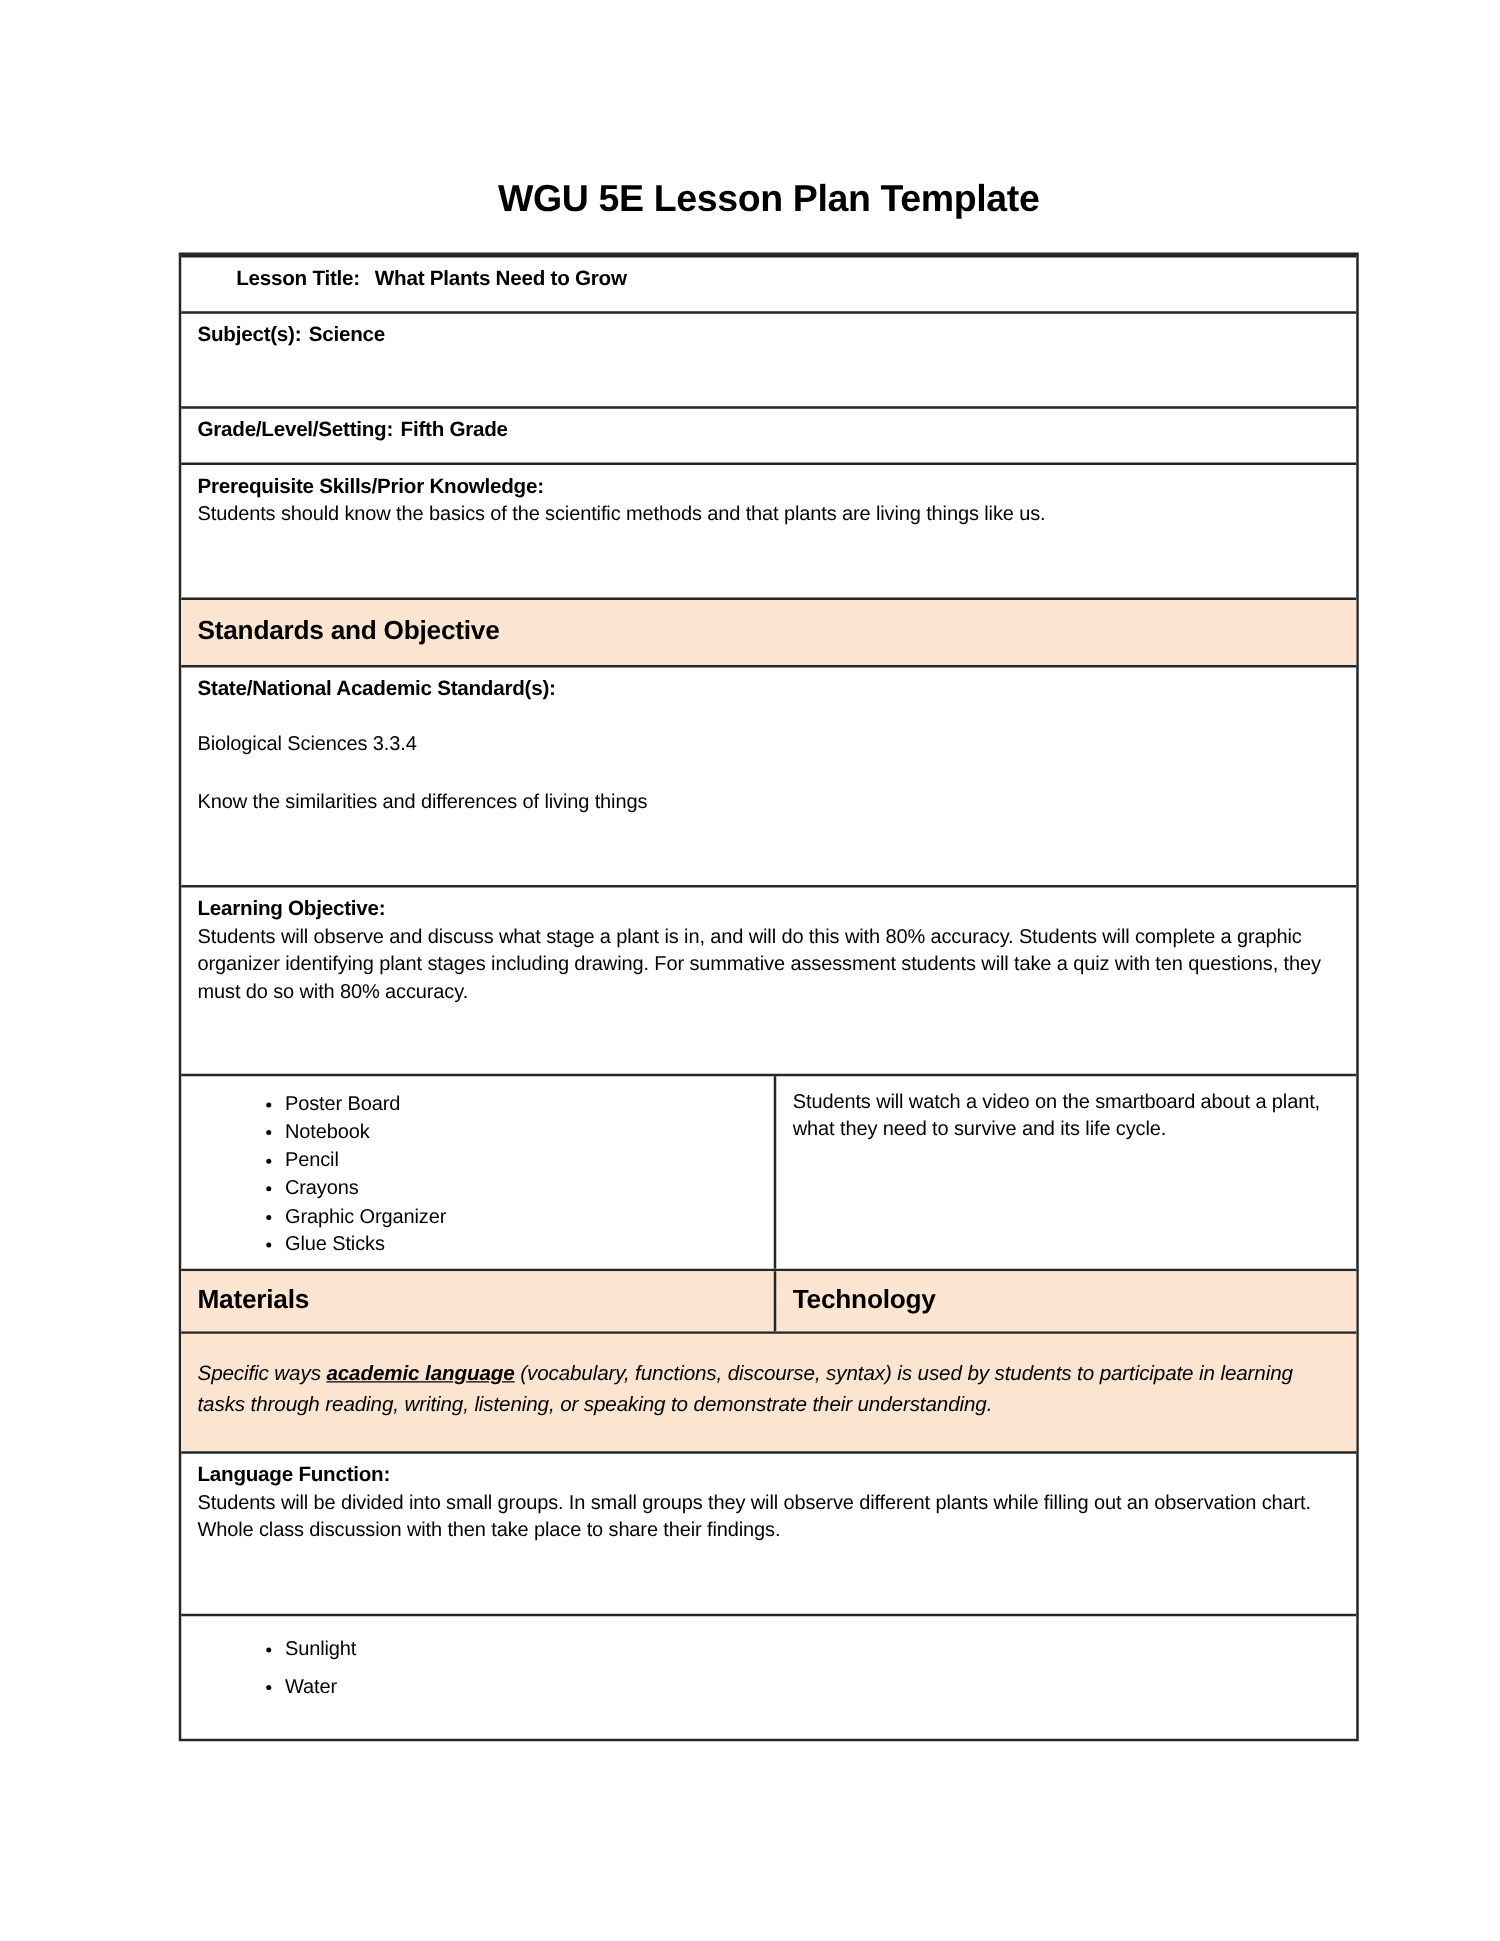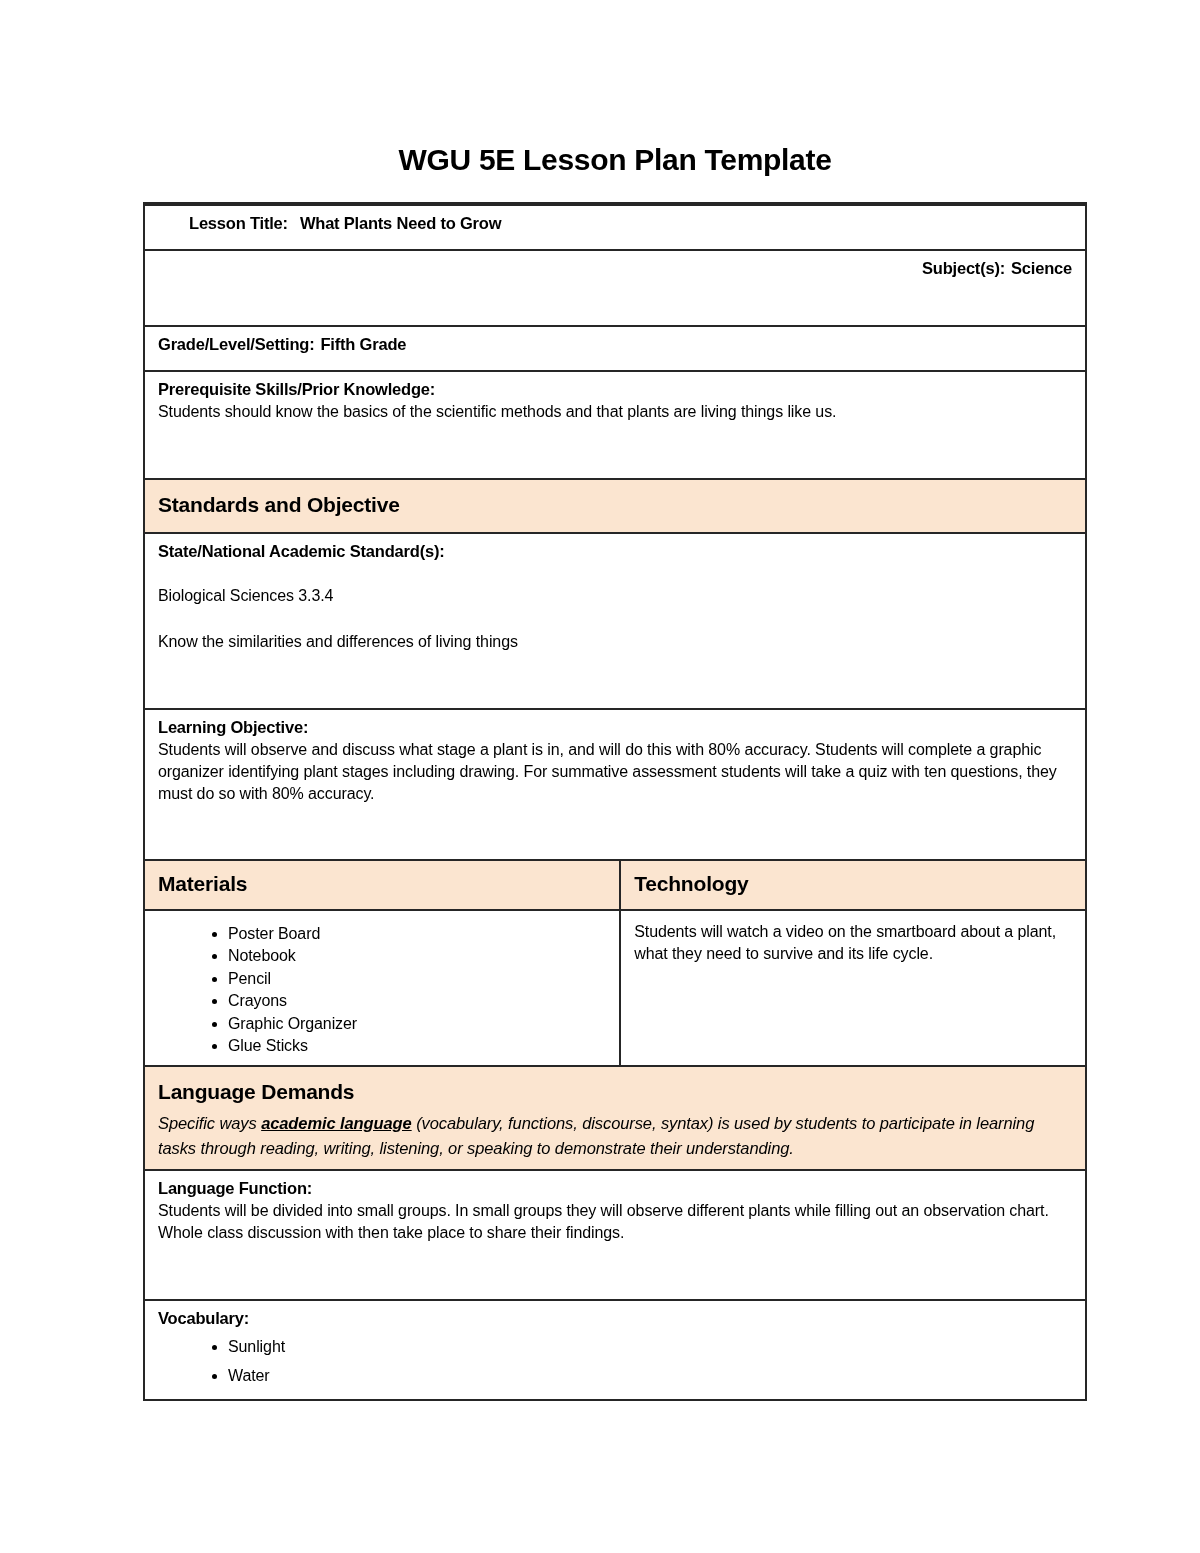--- a/index.html
+++ b/index.html
@@ -62,21 +62,21 @@
     font-style: italic;
     font-size: 16.5px; line-height: 1.5; letter-spacing: -0.1px;
     margin-top: 7px;
     font-weight: normal;
   }
   .demands-sub .bi { font-weight: bold; text-decoration: underline; }
 
   
   .h-gen-hdr   { min-height: 53px; }
   .h-lesson    { min-height: 45px; padding-left: 44px; }
-  .h-subject   { min-height: 44px; text-align: right; }
+  .h-subject   { min-height: 44px; }
   .h-grade     { min-height: 45px; margin-top: 32px; }
   .h-prereq    { min-height: 108px; }
   .h-std-hdr   { min-height: 54px; }
   .h-standard  { min-height: 176px; }
   .h-objective { min-height: 151px; }
   .h-mt-hdr    { min-height: 50px; }
   .h-mt-body   { min-height: 152px; }
   .h-ld-hdr    { min-height: 96px; }
   .h-lang-fn   { min-height: 130px; }
   .h-vocab     { min-height: 100px; }
@@ -114,53 +114,51 @@
       <div class="lbl">State/National Academic Standard(s):</div>
       <div class="body-text para-gap">Biological Sciences 3.3.4</div>
       <div class="body-text para-gap">Know the similarities and differences of living things</div>
     </div>
 
     <div class="row h-objective">
       <div class="lbl">Learning Objective:</div>
       <div class="body-text">Students will observe and discuss what stage a plant is in, and will do this with 80% accuracy. Students will complete a graphic organizer identifying plant stages including drawing. For summative assessment students will take a quiz with ten questions, they must do so with 80% accuracy.</div>
     </div>
 
-    <div class="cols h-mt-hdr">
-      <div class="col-left hdr-cell hdr-title">Materials</div>
-      <div class="col-right hdr-cell hdr-title">Technology</div>
-    </div>
-
     <div class="cols h-mt-body">
       <div class="col-left">
         <ul class="bullets">
           <li>Poster Board</li>
           <li>Notebook</li>
           <li>Pencil</li>
           <li>Crayons</li>
           <li>Graphic Organizer</li>
           <li>Glue Sticks</li>
         </ul>
       </div>
       <div class="col-right">
         <div class="body-text">Students will watch a video on the smartboard about a plant, what they need to survive and its life cycle.</div>
       </div>
     </div>
 
+    <div class="cols h-mt-hdr">
+      <div class="col-left hdr-cell hdr-title">Materials</div>
+      <div class="col-right hdr-cell hdr-title">Technology</div>
+    </div>
+
     <div class="row hdr h-ld-hdr">
-      <div class="hdr-title">Language Demands</div>
       <div class="demands-sub"><span>Specific ways </span><span class="bi">academic language</span><span> (vocabulary, functions, discourse, syntax) is used by students to participate in learning tasks through reading, writing, listening, or speaking to demonstrate their understanding.</span></div>
     </div>
 
     <div class="row h-lang-fn">
       <div class="lbl">Language Function:</div>
       <div class="body-text">Students will be divided into small groups. In small groups they will observe different plants while filling out an observation chart. Whole class discussion with then take place to share their findings.</div>
     </div>
 
     <div class="row h-vocab">
-      <div class="lbl">Vocabulary:</div>
       <ul class="bullets wide">
         <li>Sunlight</li>
         <li>Water</li>
       </ul>
     </div>
 
   </div>
 </div>
 
 </body></html>

